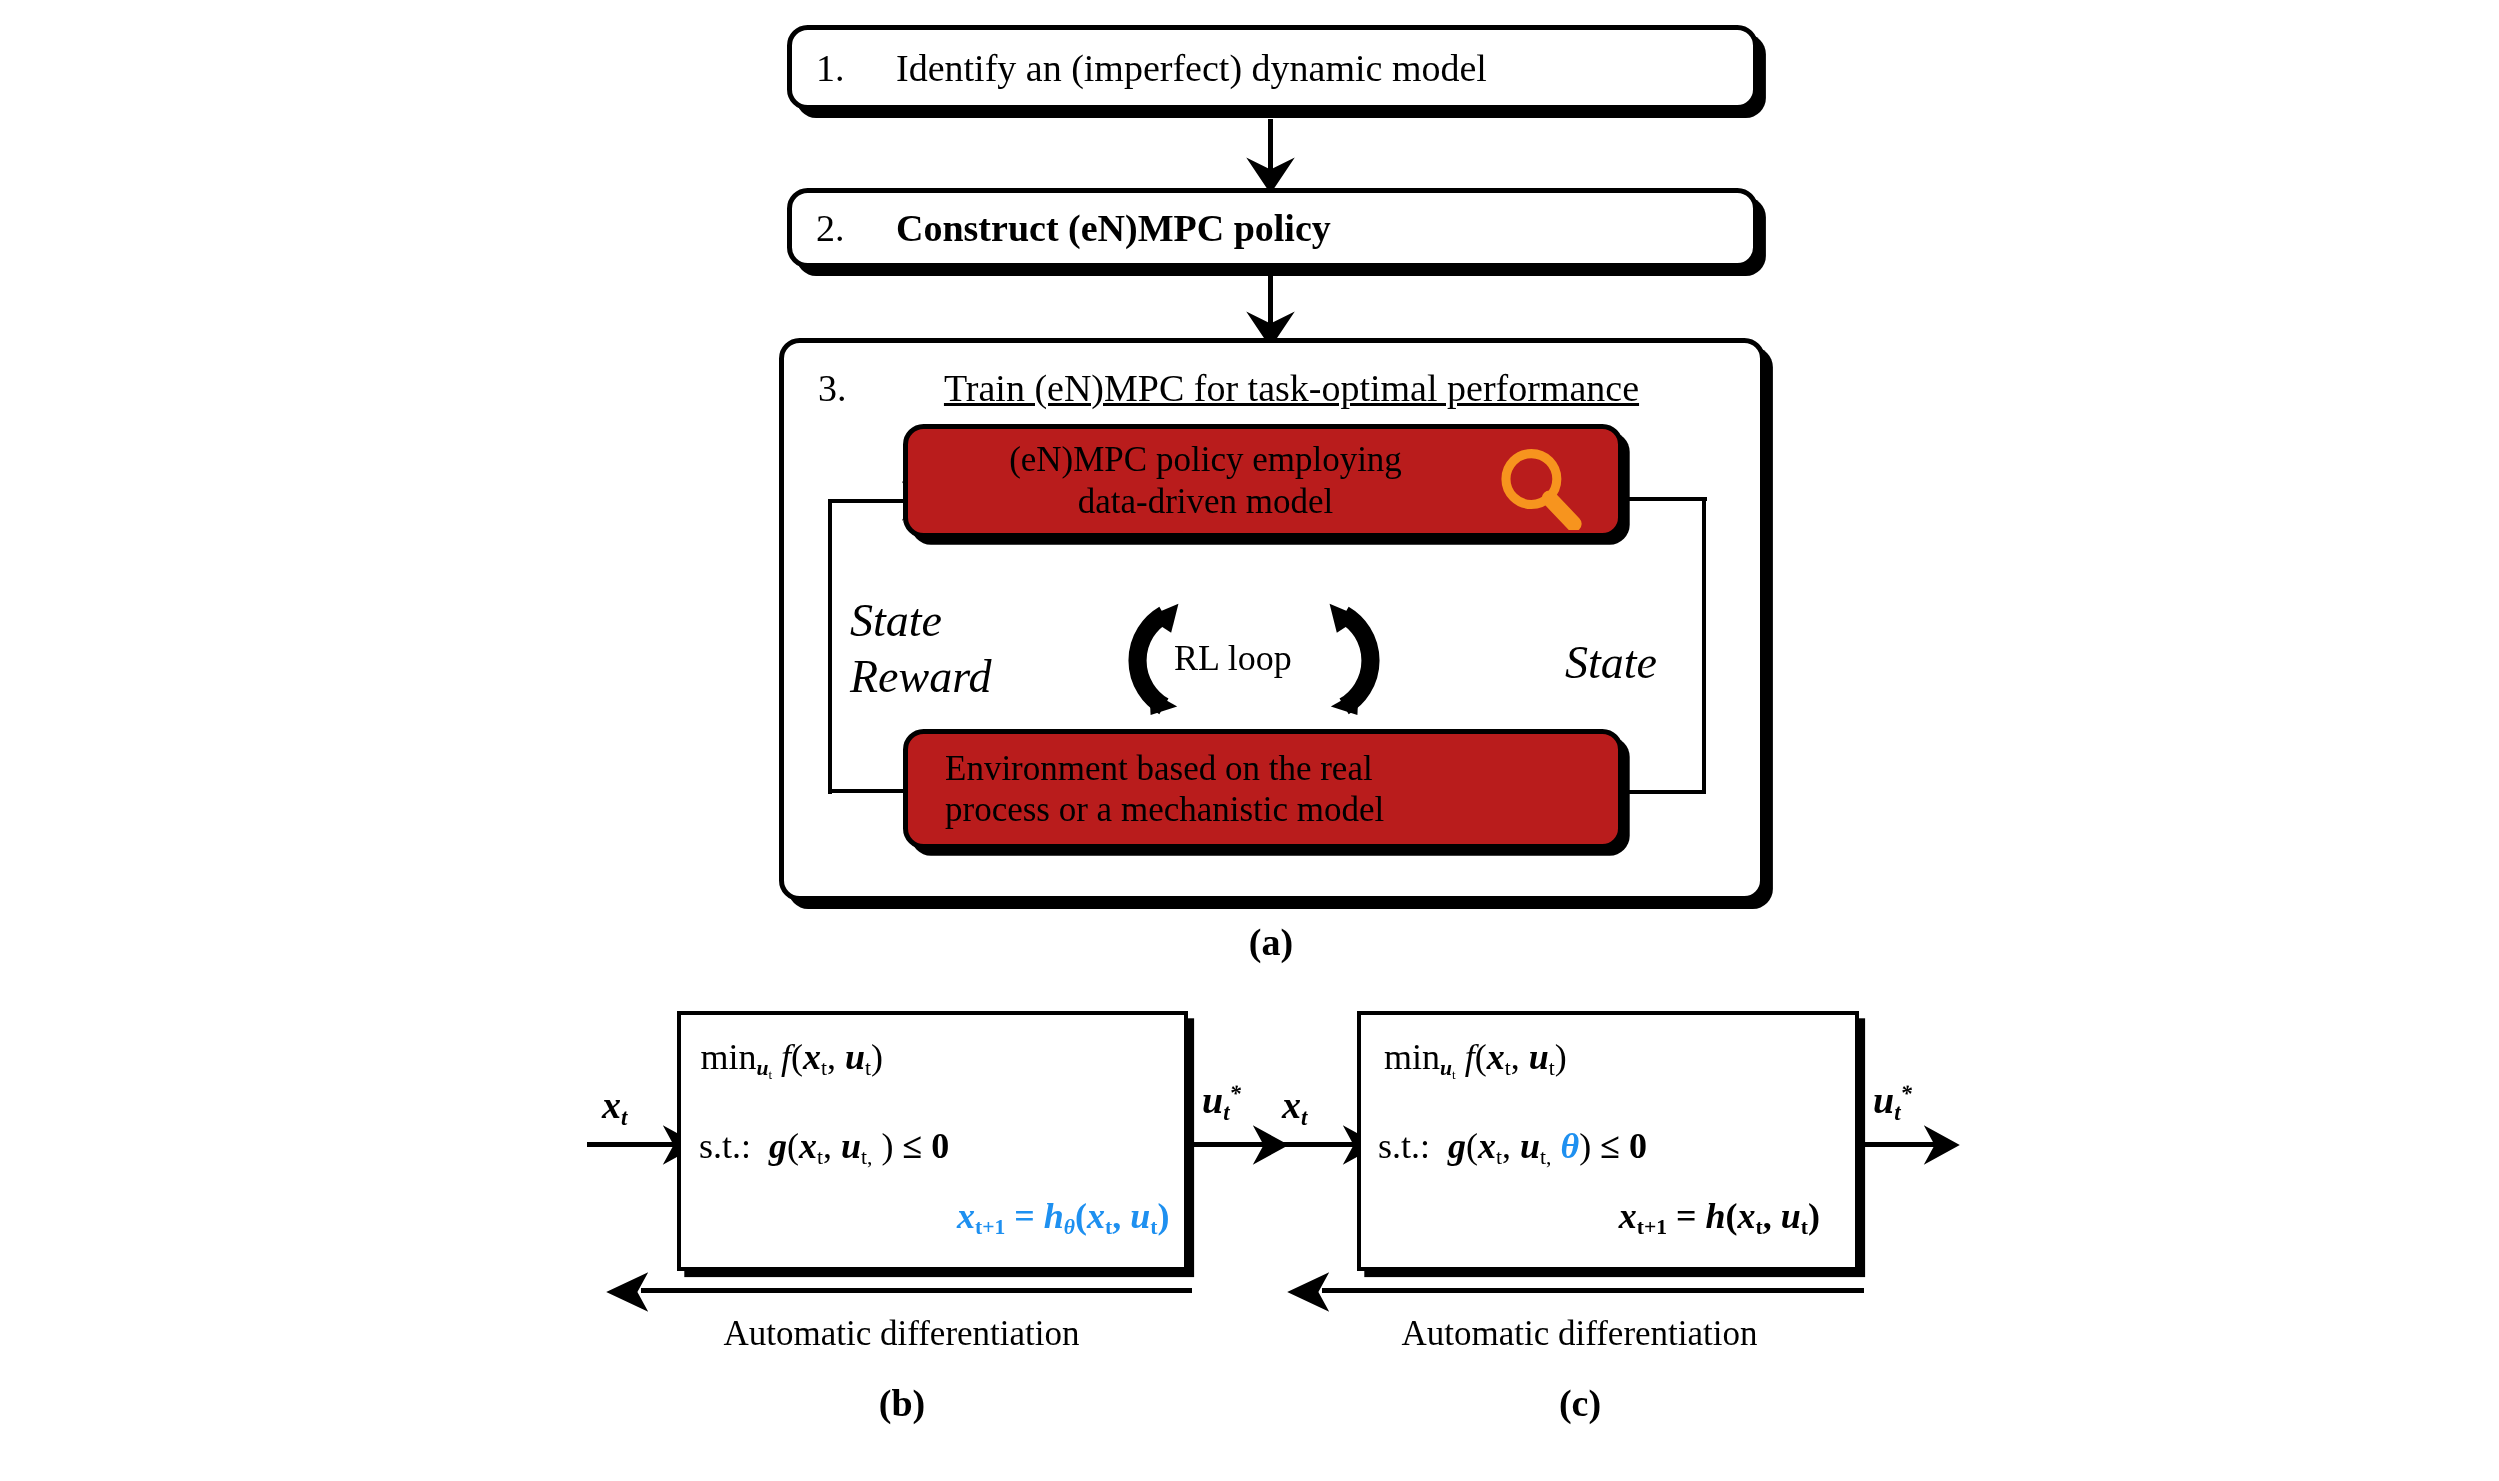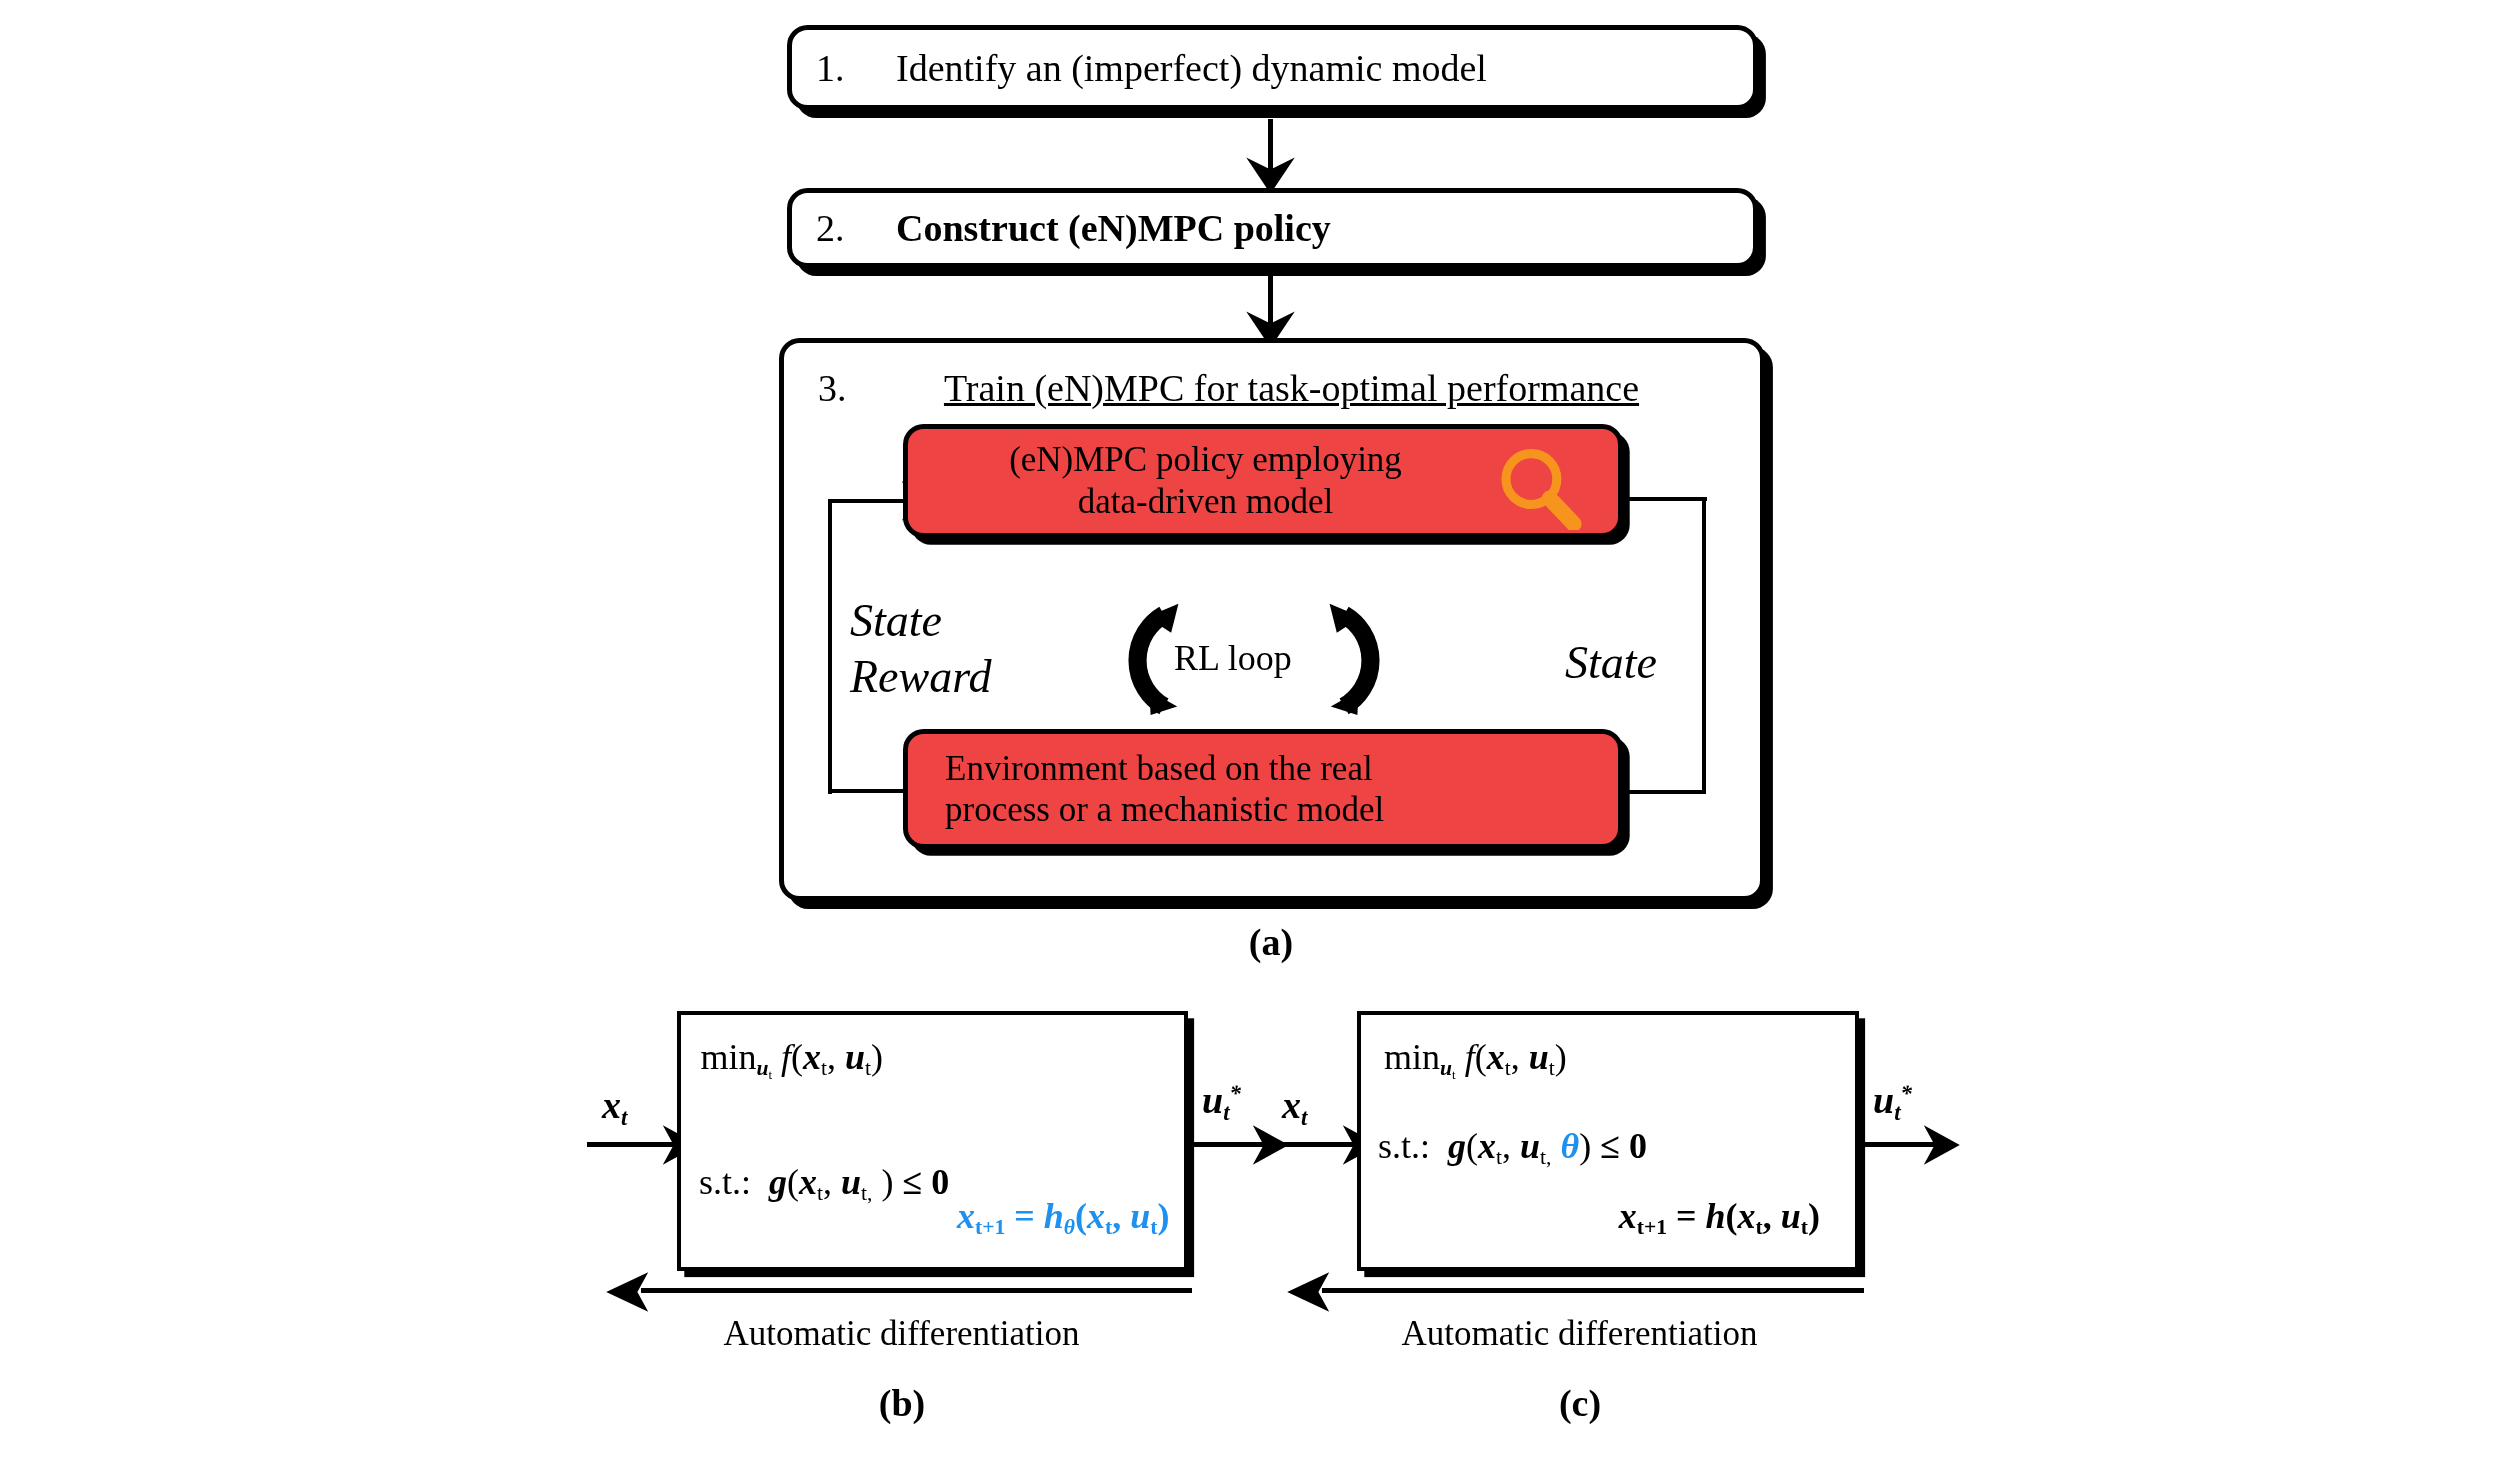--- a/index.html
+++ b/index.html
@@ -5,21 +5,21 @@
   html,body{margin:0;padding:0;background:#ffffff;}
   body{width:2500px;height:1481px;overflow:hidden;
        font-family:"Liberation Serif","DejaVu Serif",serif;color:#000;}
   #stage{position:relative;width:2500px;height:1481px;background:#fff;}
 
   .abs{position:absolute;}
 
   
   .fbox{position:absolute;background:#fff;border:5.4px solid #000;border-radius:20.6px;
         box-shadow:8.5px 8.5px 0 -0.6px #000;box-sizing:border-box;}
-  .fbox-inner{position:absolute;background:#ef4444;border:5.4px solid #000;border-radius:20.6px;
+  .fbox-inner{position:absolute;background:#b91c1c;border:5.4px solid #000;border-radius:20.6px;
         box-shadow:7.3px 7.3px 0 -0.6px #000;box-sizing:border-box;padding-left:24px;}
 
   .boxtext{position:absolute;left:12px;right:0;top:50%;transform:translateY(-50%);
            text-align:left;line-height:1.18;margin-left:25px;}
 
   .num{position:absolute;left:24px;top:50%;transform:translateY(-50%);}
 
   .s1label{font-size:38px;}
   .s3label{position:absolute;left:0;right:0;top:23px;text-align:center;font-size:38px;}
   .s3num{position:absolute;left:34px;top:23px;font-size:38px;}
@@ -134,21 +134,21 @@
   <div class="varlbl" style="left:602px;top:1083px;">x<sub>t</sub></div>
   <div class="hline" style="left:587px;top:1142px;width:88px;"></div>
   <svg class="abs" style="left:658px;top:1124px;" width="42" height="42" viewBox="0 0 70 70">
     <polygon points="68,35 8,2 26,35 8,68" fill="#000"></polygon>
   </svg>
 
   <div class="sqbox" style="left:677px;top:1011px;width:511px;height:260px;">
     <div class="eq" style="left:19.4px;right:auto;top:20.6px;text-align:left;">
       min<sub><span class="ital bold">u</span><sub>t</sub></sub>&nbsp;<span class="ital">f</span>(<span class="ital bold">x</span><sub>t</sub>, <span class="ital bold">u</span><sub>t</sub>)
     </div>
-    <div class="eq" style="left:18px;right:auto;top:110px;text-align:right;margin-top:36px;">
+    <div class="eq" style="left:18px;right:auto;top:110px;text-align:right;">
       s.t.: <span class="ital bold">&nbsp;g</span>(<span class="ital bold">x</span><sub>t</sub>, <span class="ital bold">u</span><sub>t,</sub> ) <span class="bold">≤ 0</span>
     </div>
     <div class="eq blue bold" style="left:auto;right:14.5px;top:180px;text-align:right;">
       <span class="ital">x</span><sub>t+1</sub> = <span class="ital">h</span><sub><span class="ital">θ</span></sub>(<span class="ital">x</span><sub>t</sub>, <span class="ital">u</span><sub>t</sub>)
     </div>
   </div>
 
   <div class="hline" style="left:1193px;top:1142px;width:71px;"></div>
   <svg class="abs" style="left:1248px;top:1124px;" width="42" height="42" viewBox="0 0 70 70">
     <polygon points="68,35 8,2 26,35 8,68" fill="#000"></polygon>

